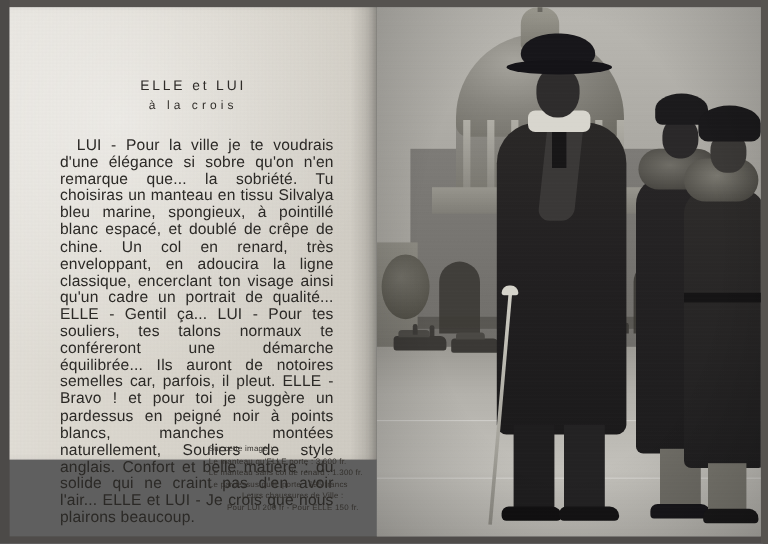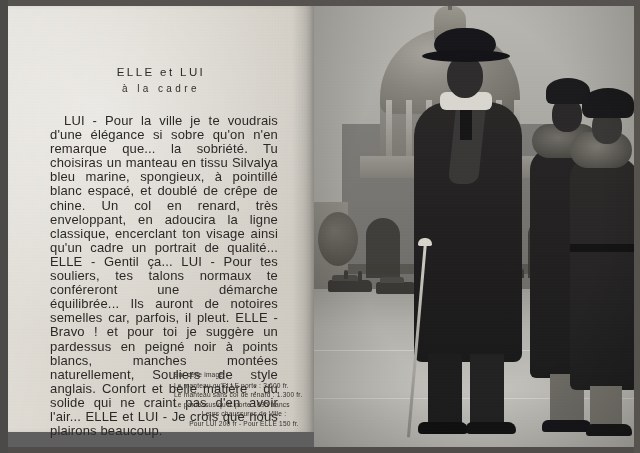--- a/index.html
+++ b/index.html
@@ -39,21 +39,21 @@
     position: absolute;
     right: 0; top: 0;
     width: 6px; height: 453px;
     background: #56534f;
   }
 
   
   .paper {
     position: absolute;
     left: 8px; top: 6px;
-    width: 306px; height: 426px;
+    width: 306px; height: 377px;
     background: #d9d5cc;
     background-image:
       linear-gradient(100deg, rgba(255,255,255,0.30) 0%, rgba(255,255,255,0.04) 40%, rgba(0,0,0,0.05) 100%),
       radial-gradient(circle at 30% 25%, rgba(255,255,255,0.45), rgba(255,255,255,0) 60%);
     box-shadow: inset -6px 0 10px -6px rgba(0,0,0,0.35);
   }
   .paper-grain {
     position: absolute;
     inset: 0;
     opacity: 0.18;
@@ -470,21 +470,21 @@
   <div class="frame-top"></div>
   <div class="frame-bottom"></div>
   <div class="frame-left"></div>
   <div class="frame-right"></div>
 
   <div class="paper">
     <div class="paper-grain"></div>
 
     <div class="heading-block">
       <div class="title-main">ELLE et LUI</div>
-      <div class="title-sub">à la cadre</div>
+      <div class="title-sub">à la crois</div>
     </div>
 
     <div class="body-text">
       <p>LUI - Pour la ville je te voudrais d'une élégance si sobre qu'on n'en remarque que... la sobriété. Tu choisiras un manteau en tissu Silvalya bleu marine, spongieux, à pointillé blanc espacé, et doublé de crêpe de chine. Un col en renard, très enveloppant, en adoucira la ligne classique, encerclant ton visage ainsi qu'un cadre un portrait de qualité... ELLE - Gentil ça... LUI - Pour tes souliers, tes talons normaux te conféreront une démarche équilibrée... Ils auront de notoires semelles car, parfois, il pleut. ELLE - Bravo ! et pour toi je suggère un pardessus en peigné noir à points blancs, manches montées naturellement, Souliers de style anglais. Confort et belle matière : du solide qui ne craint pas d'en avoir l'air... ELLE et LUI - Je crois que nous plairons beaucoup.</p>
     </div>
 
 
     <div class="caption">
       <div class="cap-title">Sur cette image :</div>
       <div class="cap-line">Le manteau qu'ELLE porte : 3.600 fr.</div>

